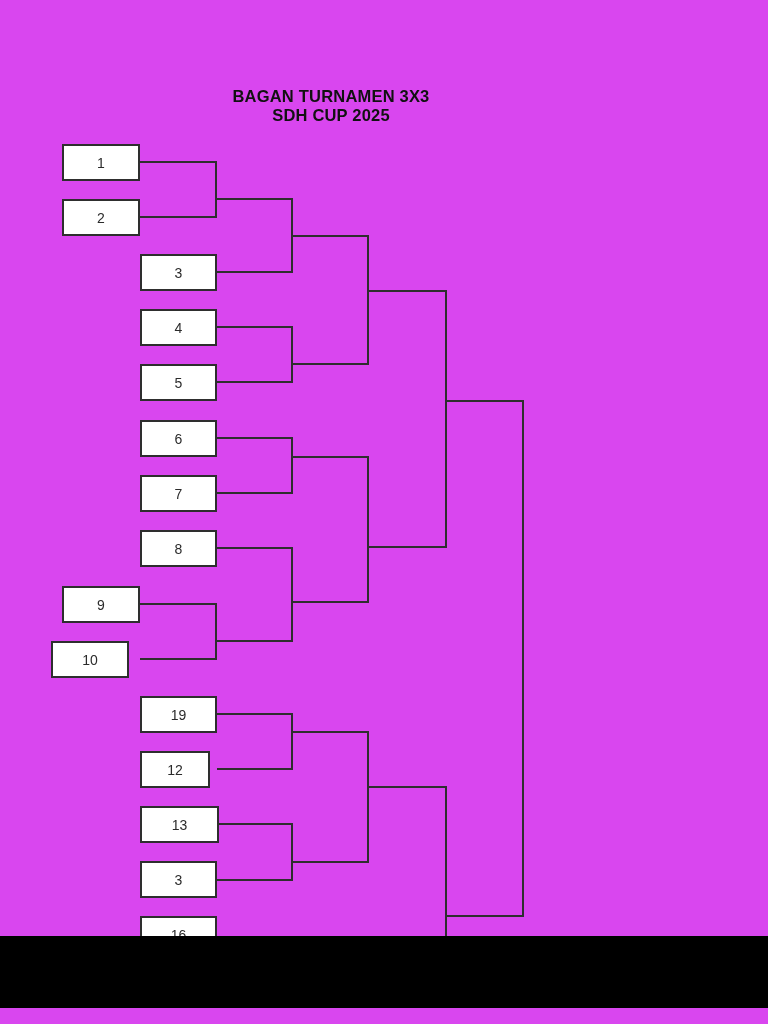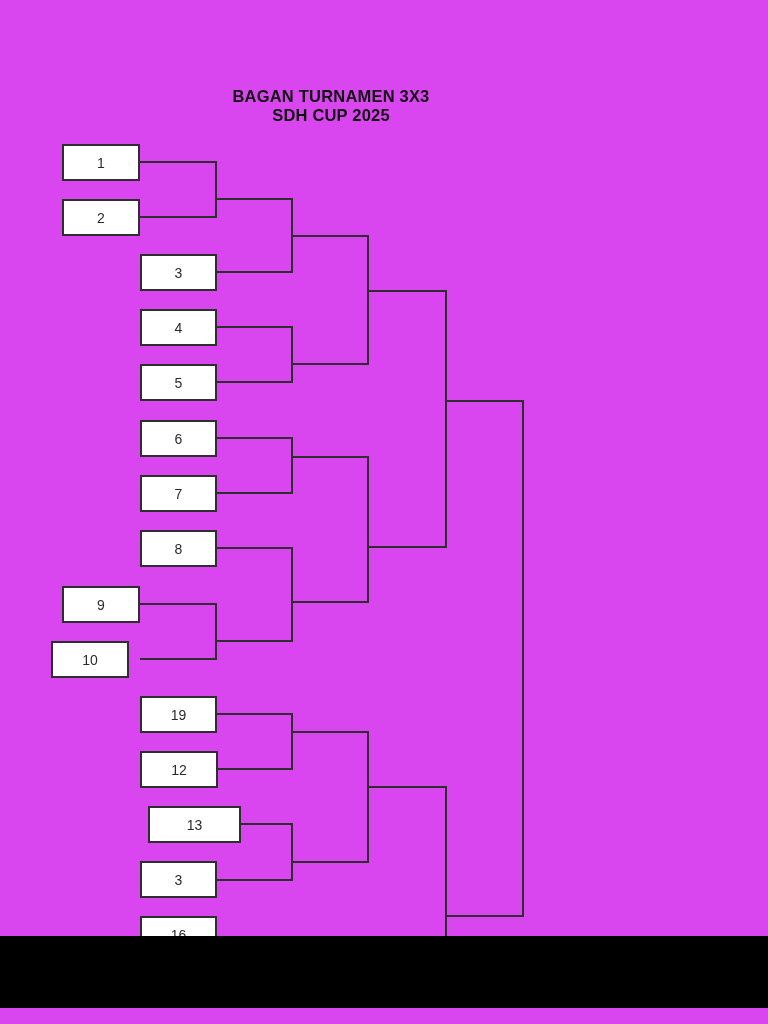--- a/index.html
+++ b/index.html
@@ -59,24 +59,24 @@
     </div>
   <div class="seed-box" style="left:62px;top:586px;width:78px">
       <span>9</span>
     </div>
   <div class="seed-box" style="left:51px;top:641px;width:78px">
       <span>10</span>
     </div>
   <div class="seed-box" style="left:140px;top:696px;width:77px">
       <span>19</span>
     </div>
-  <div class="seed-box" style="left:140px;top:751px;width:78px">
+  <div class="seed-box" style="left:140px;top:751px;width:70px">
       <span>12</span>
     </div>
-  <div class="seed-box" style="left:148px;top:806px;width:93px">
+  <div class="seed-box" style="left:140px;top:806px;width:79px">
       <span>13</span>
     </div>
   <div class="seed-box" style="left:140px;top:861px;width:77px">
       <span>3</span>
     </div>
   <div class="seed-box" style="left:140px;top:916px;width:77px">
       <span>16</span>
     </div>
 
   <div class="hline" style="left:140px;top:161px;width:76px"></div>

